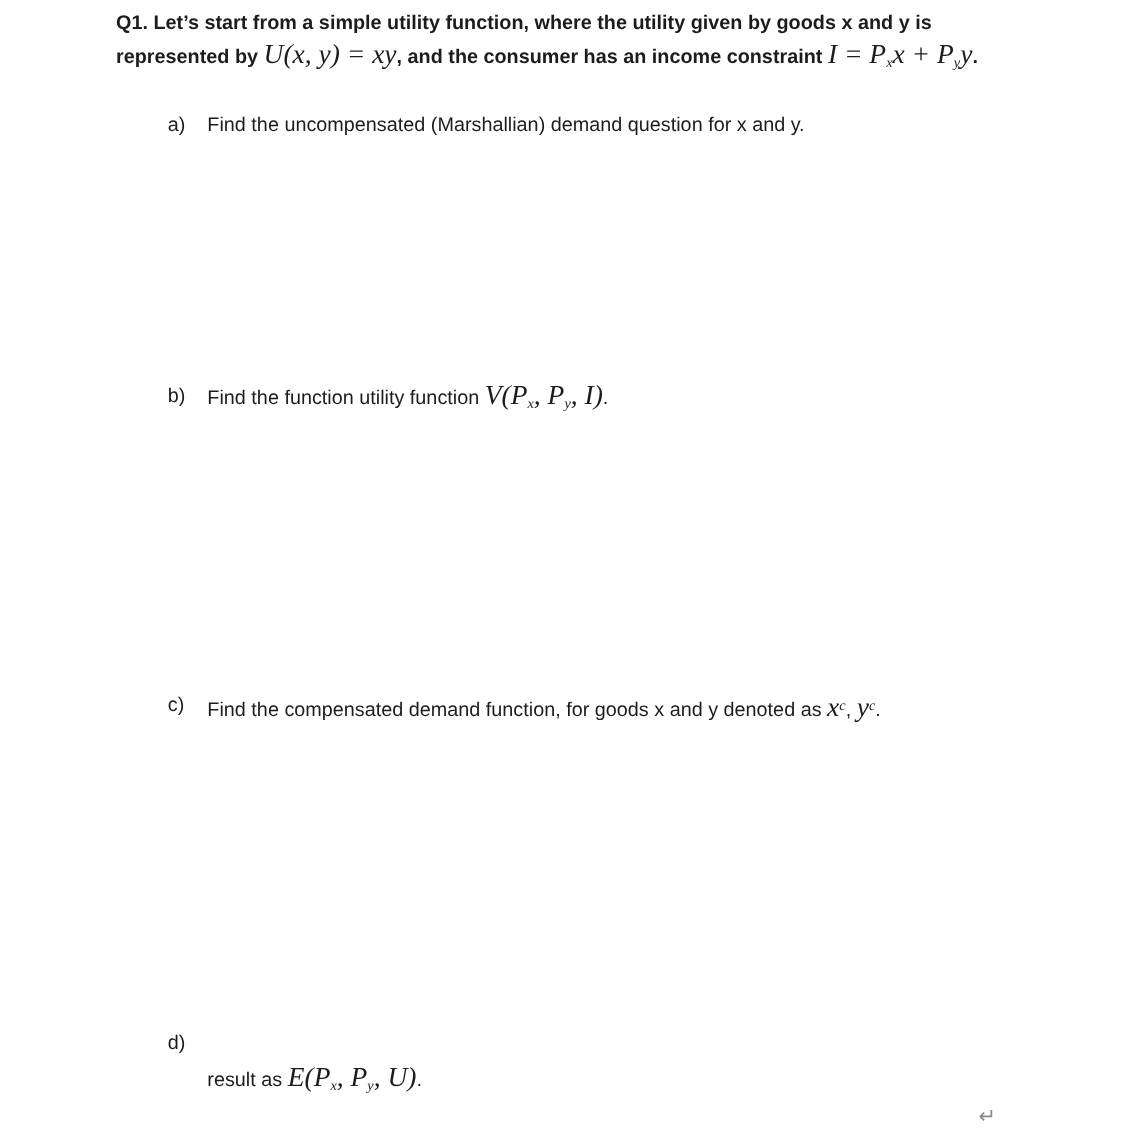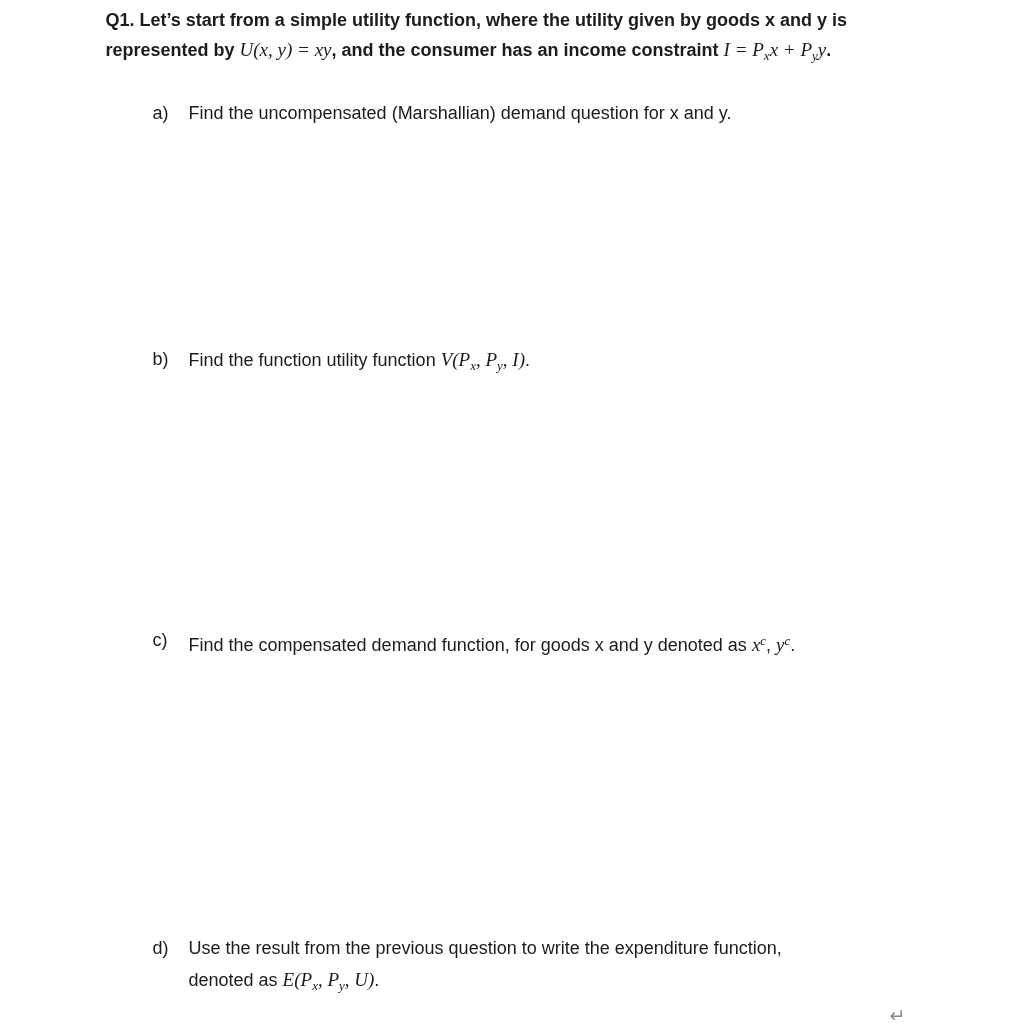--- a/index.html
+++ b/index.html
@@ -38,21 +38,21 @@
   .item .text { flex: 1; }
   .item-a { top: 98px; }
   .item-b { top: 344px; }
   .item-c { top: 625px; }
   .item-d { top: 933px; }
   .seg-plain { }
   .seg-math {
     font-family: "Liberation Serif", serif;
     font-style: italic;
     font-weight: 400;
-    font-size: 19px;
+    font-size: 25px;
     text-align: right;
   }
   .seg-msub {
     font-family: "Liberation Serif", serif;
     font-style: italic;
     font-weight: 400;
     font-size: 13px;
     vertical-align: -4px;
   }
   .seg-msup {
@@ -89,18 +89,18 @@
     <span class="text"><span class="seg-plain">Find the function utility function </span><span class="seg-math">V(P</span><span class="seg-msub">x</span><span class="seg-math">, P</span><span class="seg-msub">y</span><span class="seg-math">, I)</span><span class="seg-plain">.</span></span>
   </div>
 
   <div class="item item-c">
     <span class="label">c)</span>
     <span class="text"><span class="seg-plain">Find the compensated demand function, for goods x and y denoted as </span><span class="seg-math">x</span><span class="seg-msup">c</span><span class="seg-plain">, </span><span class="seg-math">y</span><span class="seg-msup">c</span><span class="seg-plain">.</span></span>
   </div>
 
   <div class="item item-d">
     <span class="label">d)</span>
-    <span class="text"><span class="seg-plain">Use the result from the previous question to write the expenditure function,</span><br><span class="seg-plain">denoted as </span><span class="seg-math">E(P</span><span class="seg-msub">x</span><span class="seg-math">, P</span><span class="seg-msub">y</span><span class="seg-math">, U)</span><span class="seg-plain">.</span></span>
+    <span class="text"><br><span class="seg-plain">result as </span><span class="seg-math">E(P</span><span class="seg-msub">x</span><span class="seg-math">, P</span><span class="seg-msub">y</span><span class="seg-math">, U)</span><span class="seg-plain">.</span></span>
   </div>
 
   <div class="return-mark">↵</div>
 
 </div>
 
 </body></html>

